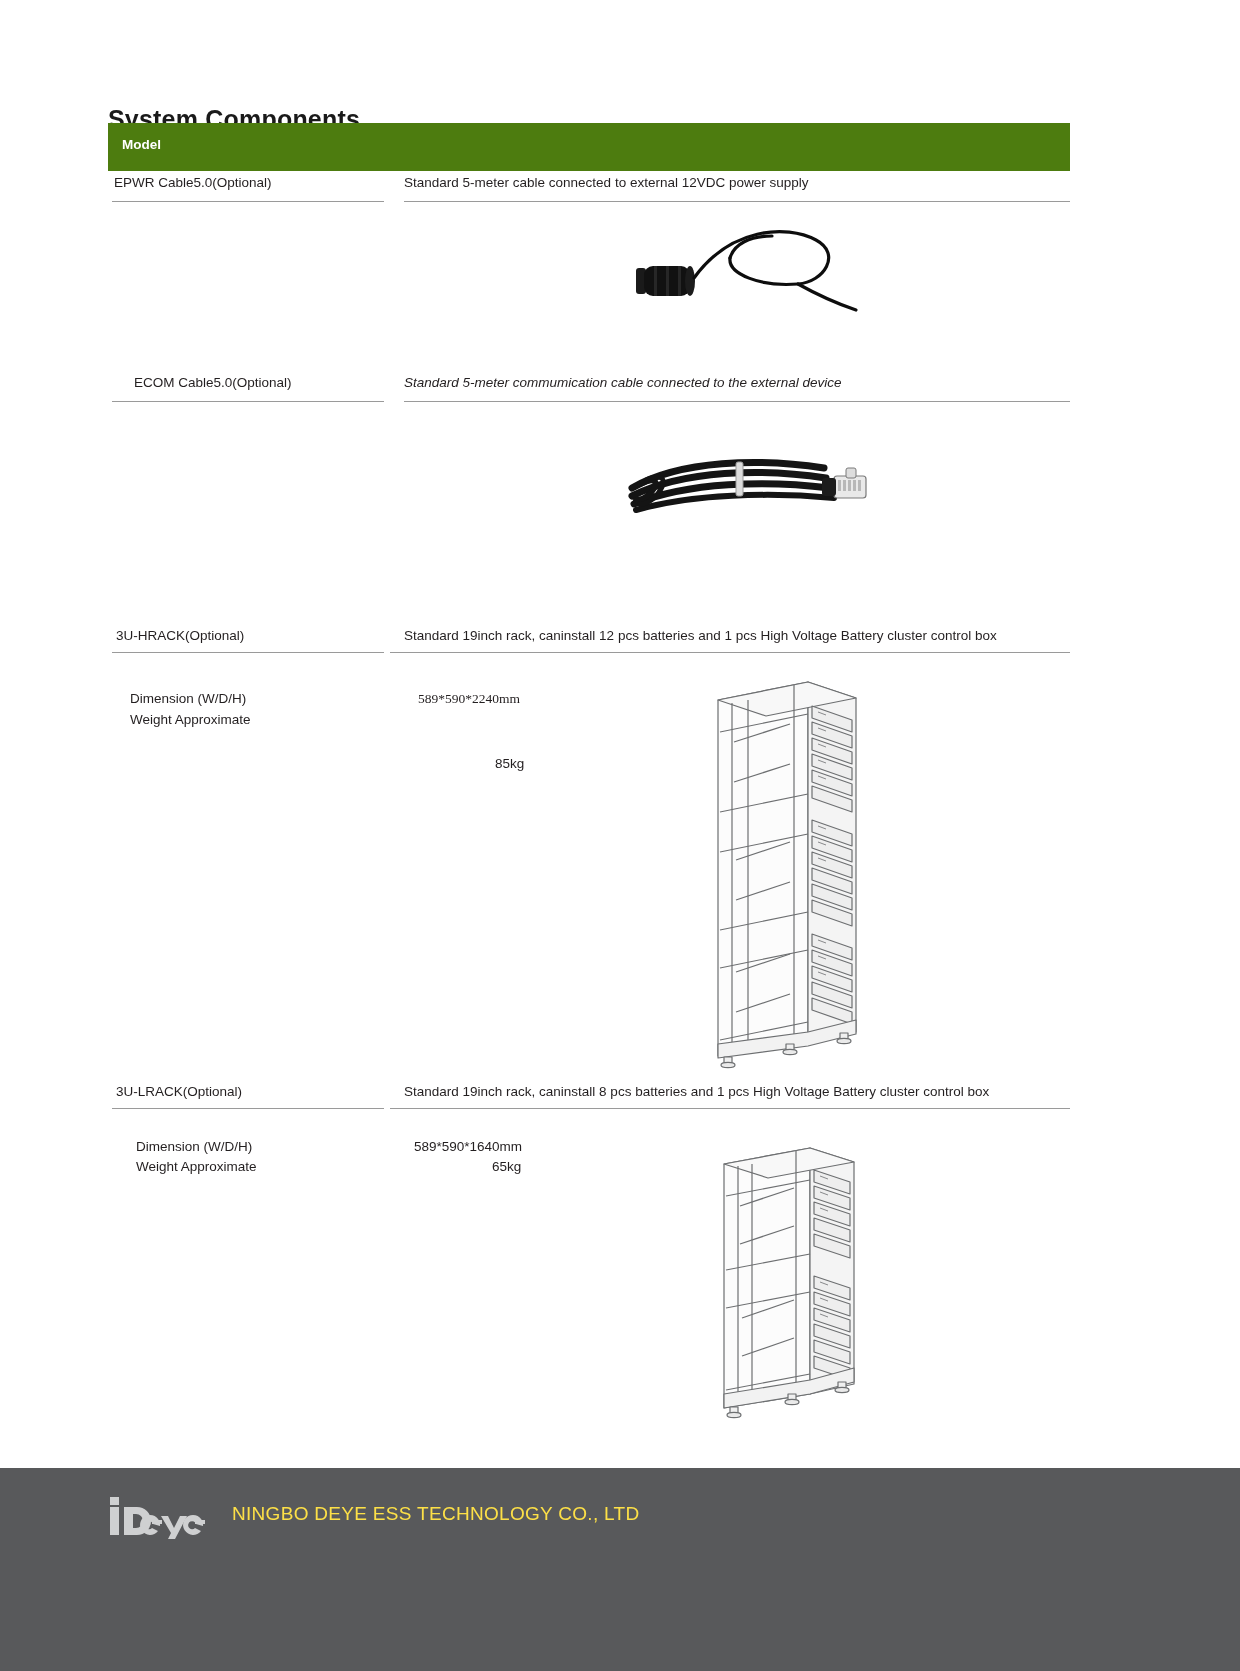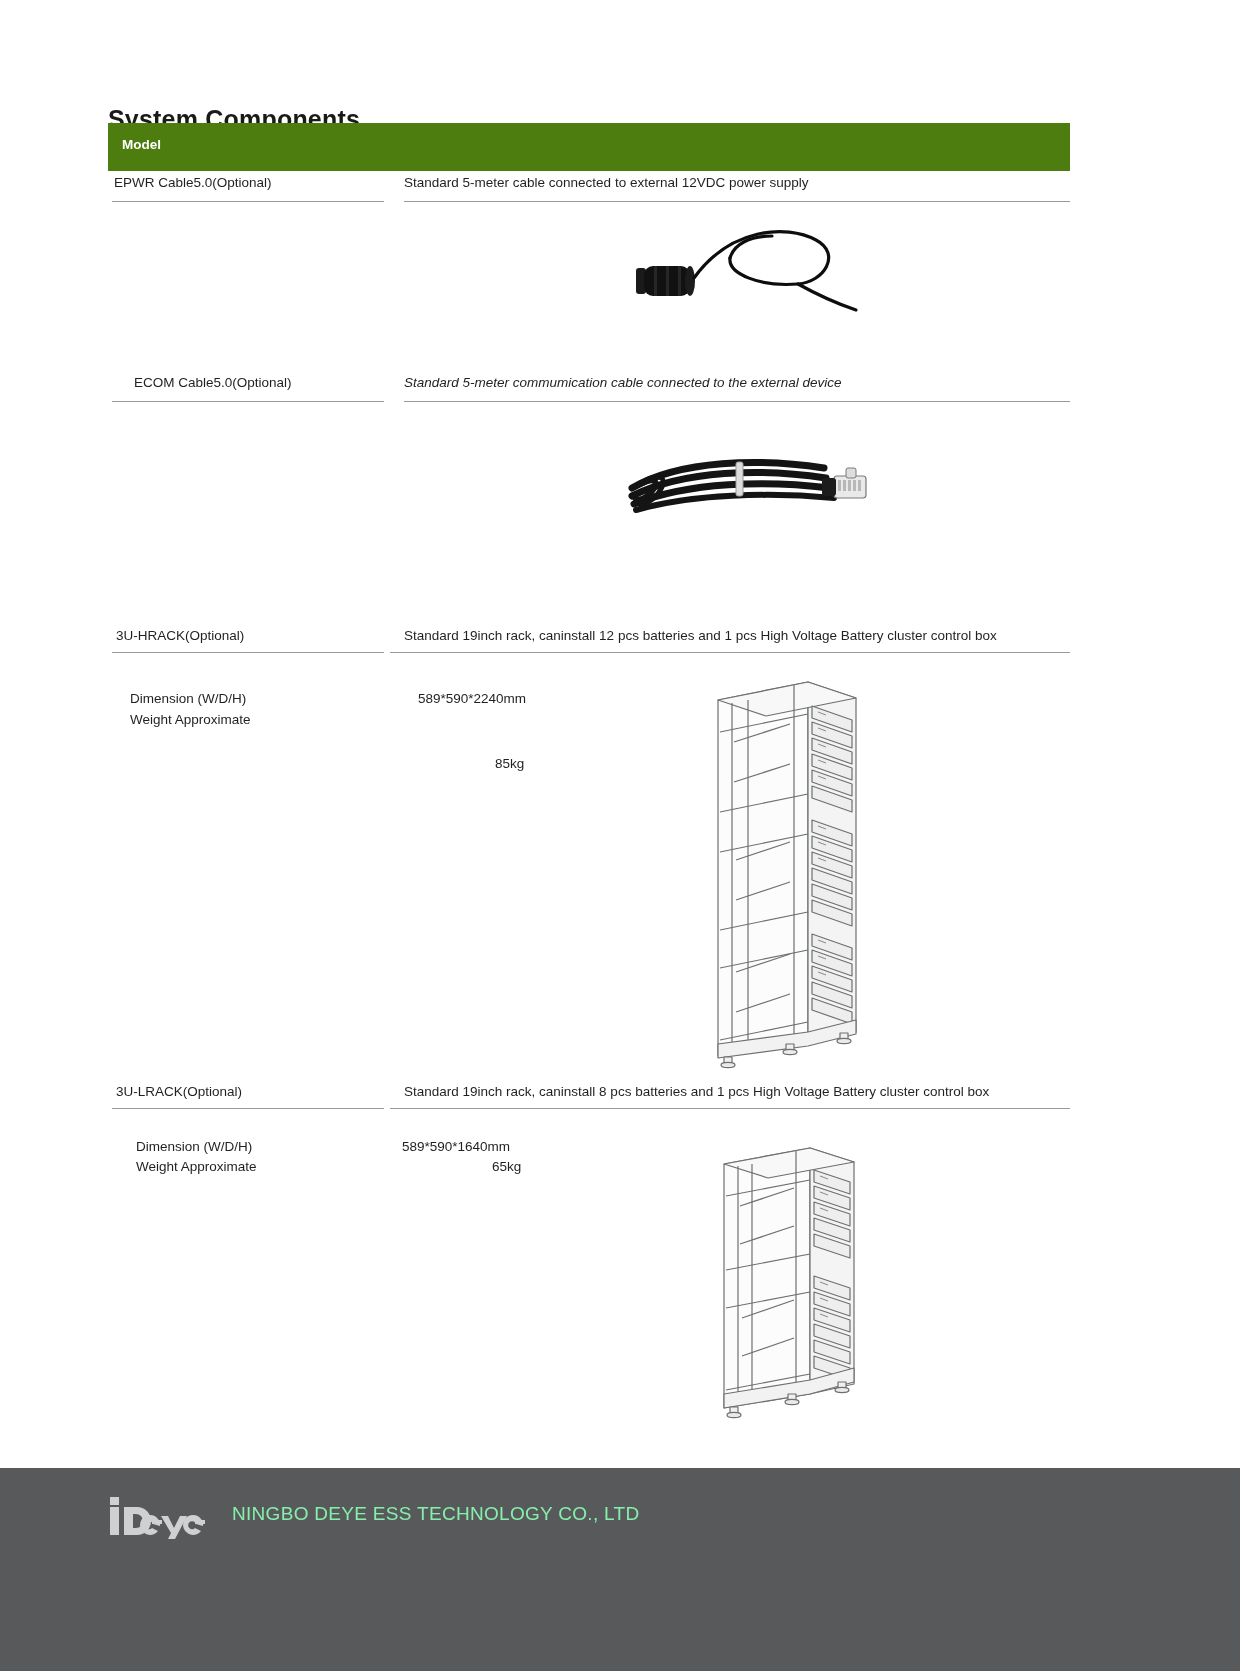--- a/index.html
+++ b/index.html
@@ -95,32 +95,32 @@
   .sec-hrack-model { position: absolute; left: 116px; top: 627px; }
   .sec-hrack-desc  { position: absolute; left: 404px; top: 627px; }
   .rule-c1 { position: absolute; left: 112px; top: 652px; width: 272px; height: 1px; background: #9a9a9a; }
   .rule-c2 { position: absolute; left: 390px; top: 652px; width: 680px; height: 1px; background: #9a9a9a; }
 
   .spec-label { position: absolute; font-size: 13.5px; line-height: 21px; color: #231f20; white-space: nowrap; }
   .spec-value { position: absolute; font-size: 13.5px; line-height: 21px; color: #231f20; white-space: nowrap; }
 
   .hrack-dim-lbl { left: 130px; top: 688px; }
   .hrack-wt-lbl  { left: 130px; top: 709px; }
-  .hrack-dim-val { left: 418px; top: 688px; }
+  .hrack-dim-val { left: 418px; top: 688px; font-family: Liberation Serif, serif; }
   .hrack-wt-val  { left: 495px; top: 709px; margin-top: 44px; }
 
   
   .sec-lrack-model { position: absolute; left: 116px; top: 1083px; }
   .sec-lrack-desc  { position: absolute; left: 404px; top: 1083px; }
   .rule-d1 { position: absolute; left: 112px; top: 1108px; width: 272px; height: 1px; background: #9a9a9a; }
   .rule-d2 { position: absolute; left: 390px; top: 1108px; width: 680px; height: 1px; background: #9a9a9a; }
 
   .lrack-dim-lbl { left: 136px; top: 1136px; }
   .lrack-wt-lbl  { left: 136px; top: 1156px; }
-  .lrack-dim-val { left: 402px; top: 1136px; }
+  .lrack-dim-val { left: 414px; top: 1136px; }
   .lrack-wt-val  { left: 492px; top: 1156px; }
 
   
   .fig { position: absolute; }
   .fig-epwr  { left: 610px; top: 222px;  width: 300px; height: 120px; }
   .fig-ecom  { left: 610px; top: 440px;  width: 310px; height: 100px; }
   .fig-hrack { left: 690px; top: 672px;  width: 200px; height: 400px; }
   .fig-lrack { left: 700px; top: 1140px; width: 180px; height: 280px; }
 
   
@@ -136,21 +136,21 @@
     position: absolute;
     left: 108px;
     top: 27px;
     width: 120px;
     height: 44px;
   }
   .footer-company {
     position: absolute;
     left: 232px;
     top: 35px;
-    color: #86efac;
+    color: #fde047;
     font-size: 19px;
     letter-spacing: 0.3px;
     white-space: nowrap;
   }
 </style>
 </head>
 <body>
 
 <div class="page-title-wrap">
   <span class="page-title">System Components</span>

